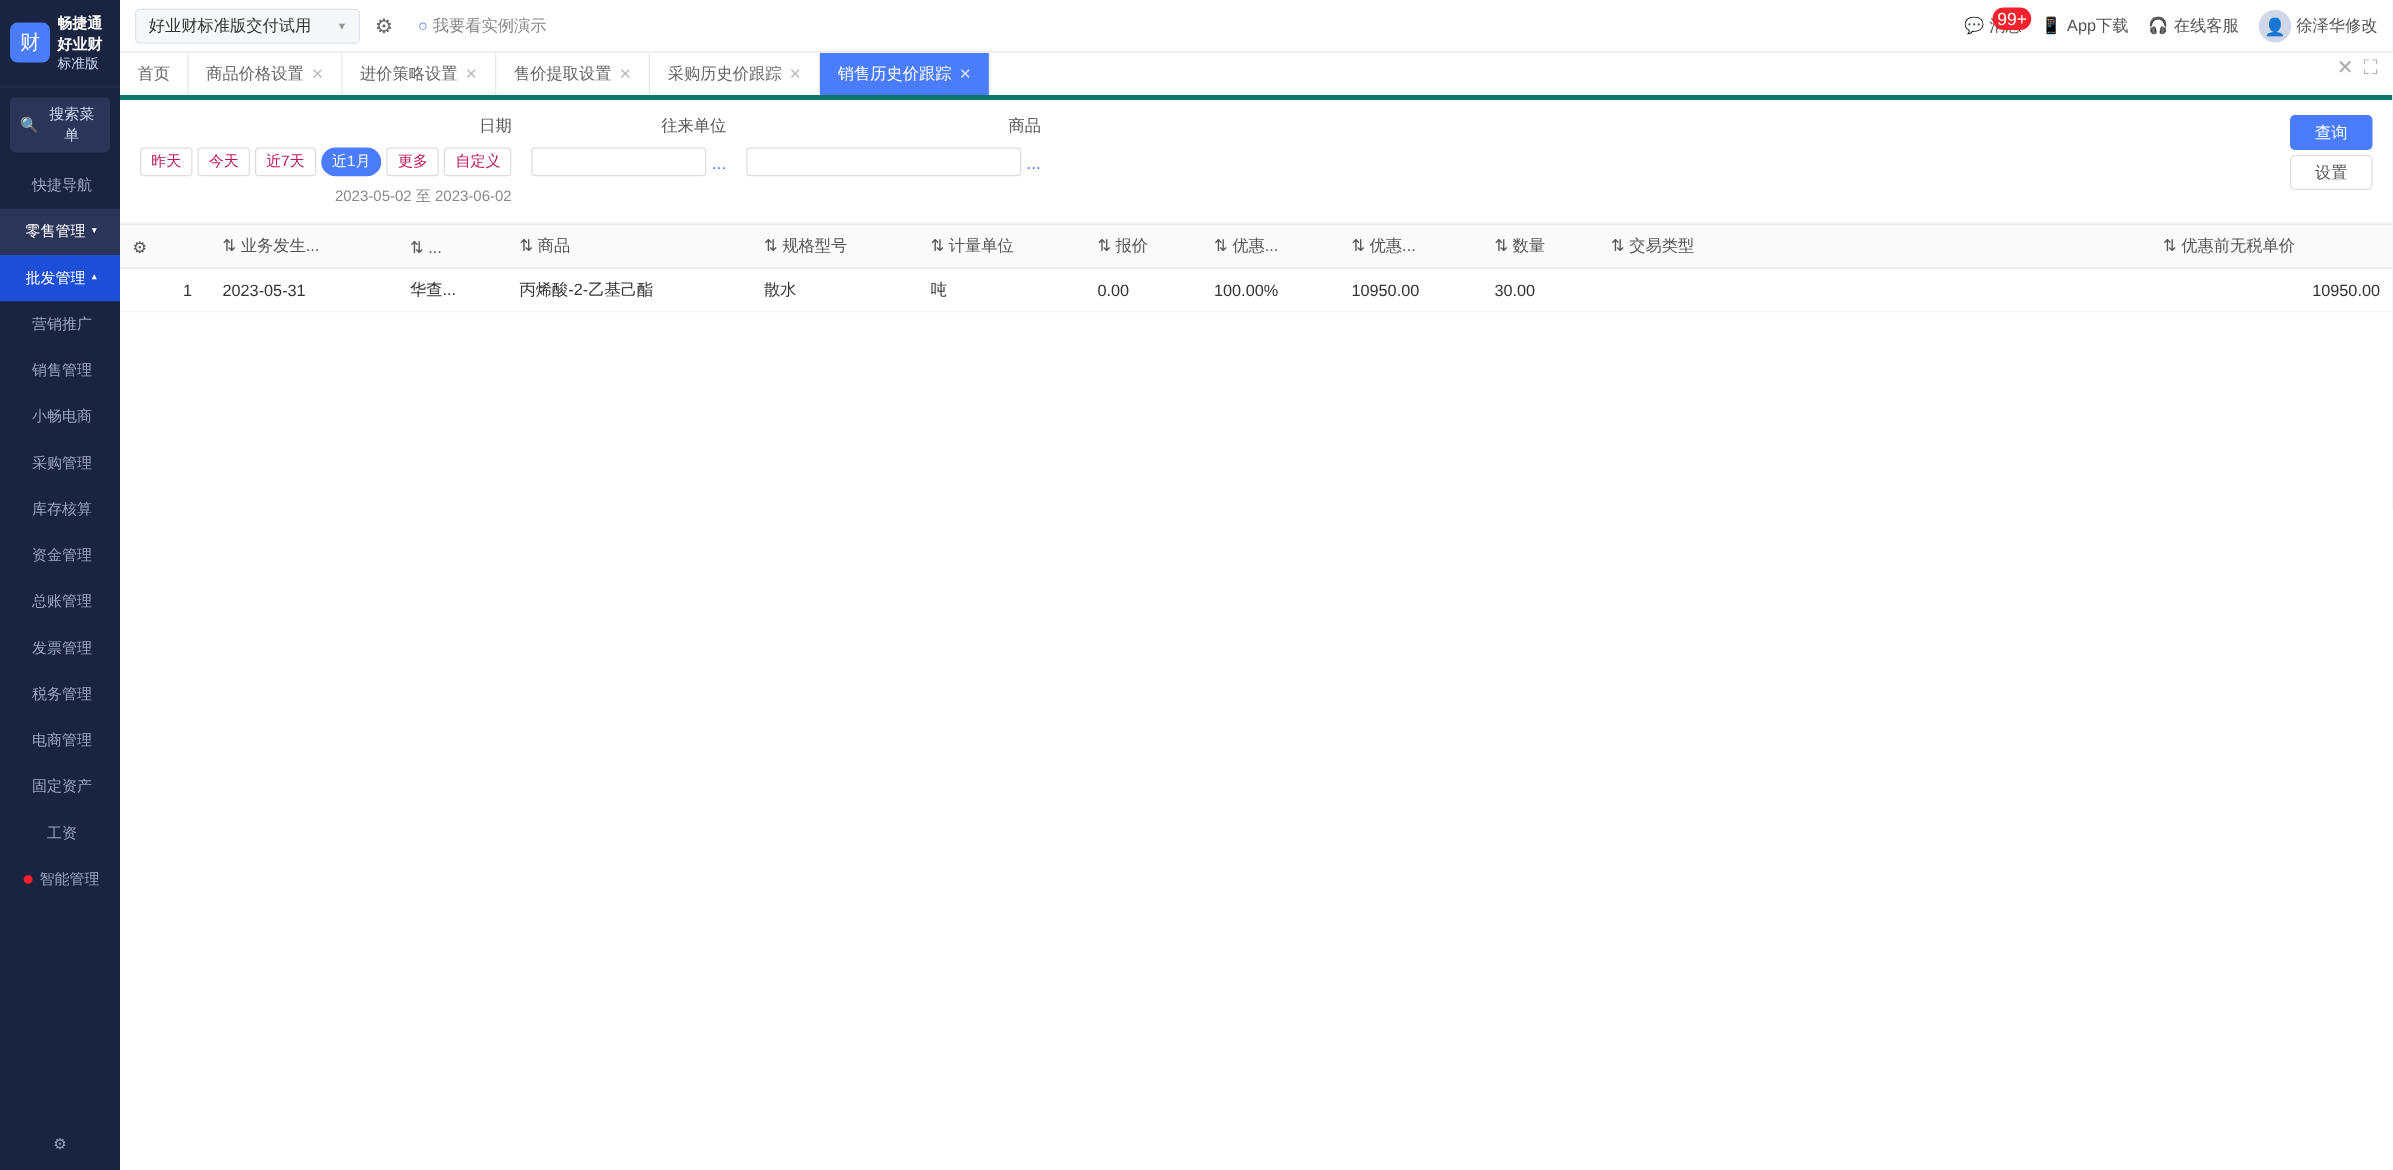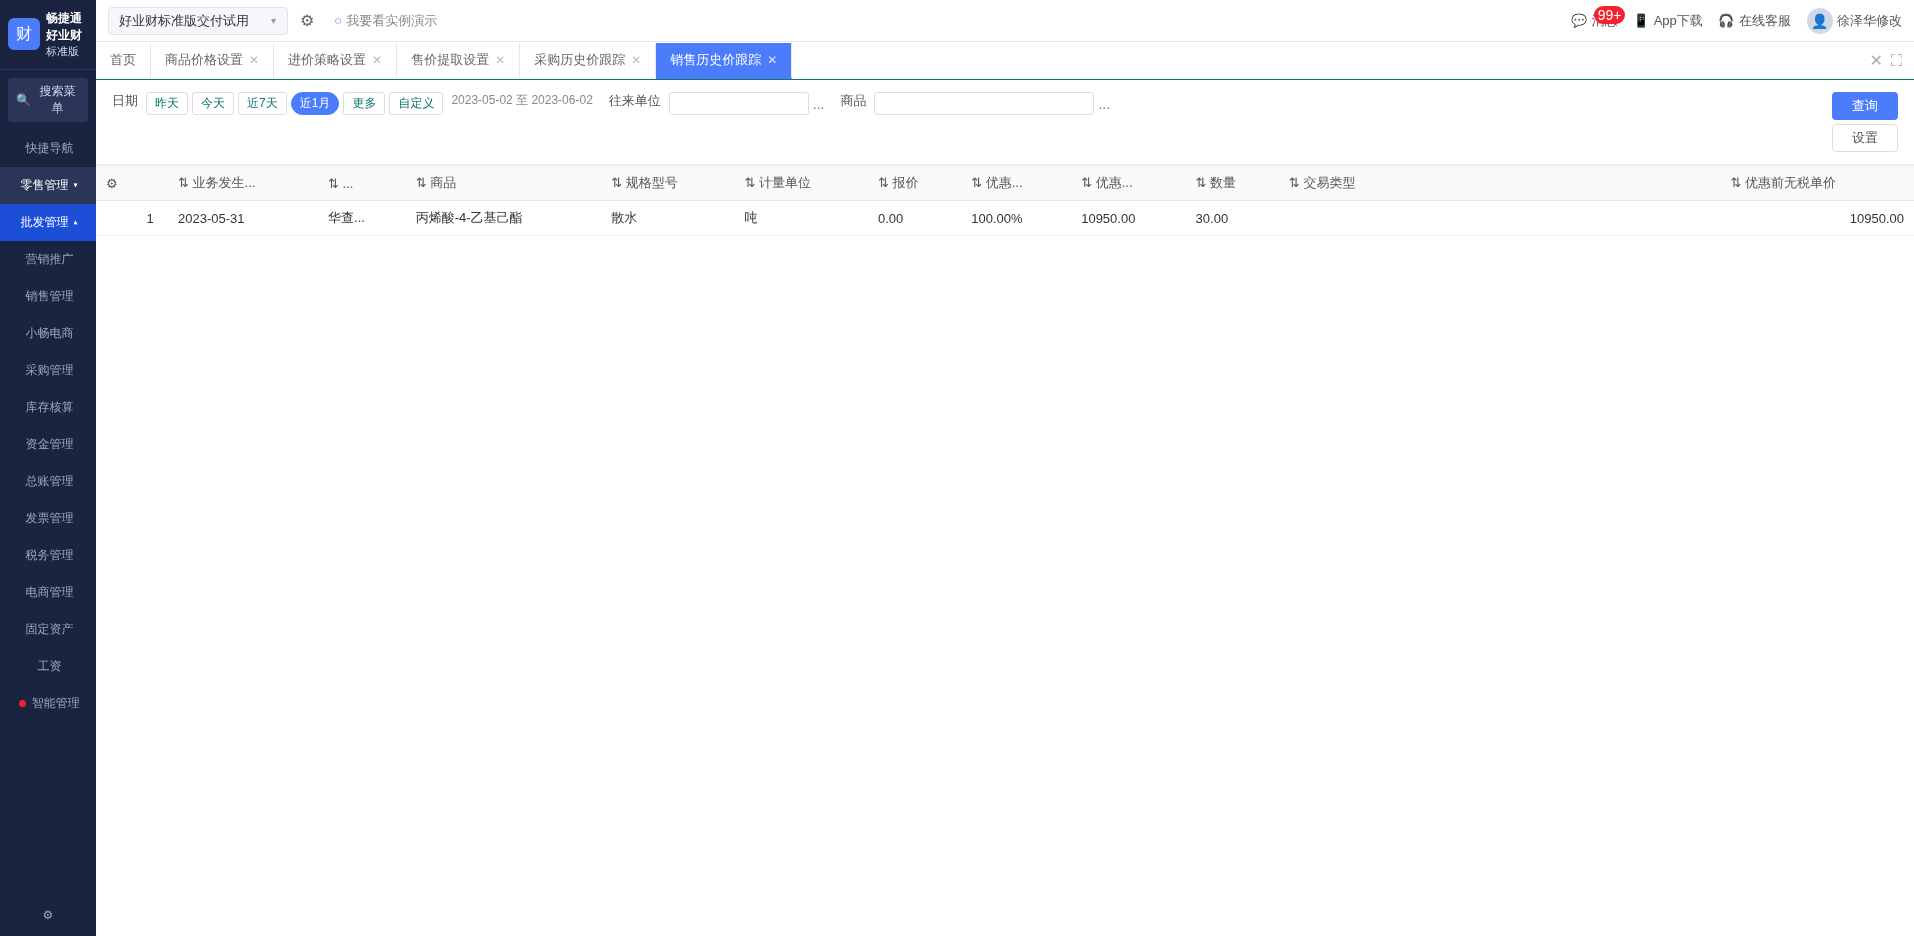--- a/index.html
+++ b/index.html
@@ -32,43 +32,43 @@
     .topbar-settings-btn { background: none; border: none; cursor: pointer; padding: 4px; color: #666; font-size: 16px; }
     .topbar-demo { display: flex; align-items: center; gap: 4px; color: #888; font-size: 13px; margin-left: 8px; cursor: pointer; }
     .topbar-demo-icon { color: #4a7cfc; }
     .topbar-right { margin-left: auto; display: flex; align-items: center; gap: 16px; }
     .topbar-icon-btn { background: none; border: none; cursor: pointer; display: flex; align-items: center; gap: 4px; color: #555; font-size: 13px; position: relative; }
     .badge { position: absolute; top: -6px; right: -8px; background: #f5222d; color: #fff; font-size: 14px; border-radius: 10px; padding: 1px 4px; min-width: 18px; text-align: center; }
     .topbar-user { display: flex; align-items: center; gap: 4px; color: #555; font-size: 13px; cursor: pointer; }
     .user-avatar { width: 26px; height: 26px; background: #d0d8e8; border-radius: 50%; display: flex; align-items: center; justify-content: center; font-size: 14px; color: #fff; }
 
     
-    .tabbar { height: 38px; background: #fff; border-bottom: 1px solid #0f766e; display: flex; align-items: center; padding: 0 0 0 0; flex-shrink: 0; overflow-x: auto; }
+    .tabbar { height: 38px; background: #fff; border-bottom: 4px solid #0f766e; display: flex; align-items: flex-start; padding: 0 0 0 0; flex-shrink: 0; overflow-x: auto; }
     .tab-item { display: flex; align-items: center; gap: 6px; padding: 8px 14px; font-size: 13px; cursor: pointer; color: #666; border-bottom: 2px solid transparent; white-space: nowrap; border-right: 1px solid #e8e8e8; }
     .tab-item.active { color: #fff; background: #4a7cfc; border-bottom: 2px solid #4a7cfc; }
     .tab-item .tab-close { color: rgba(255,255,255,0.7); font-size: 12px; cursor: pointer; line-height: 1; }
     .tab-item.inactive .tab-close { color: #bbb; }
 
     
     .page-content { flex: 1; overflow: auto; background: #f0f2f5; padding: 0; }
     .page-inner { background: #fff; margin: 0; min-height: 100%; }
 
     
     .page-header { padding: 12px 16px 8px; display: flex; align-items: center; justify-content: space-between; border-bottom: 1px solid #f0f0f0; }
     .page-title { font-size: 17px; font-weight: bold; color: #222; }
     .page-header-actions { display: flex; align-items: center; gap: 12px; }
     .header-action-btn { background: none; border: none; cursor: pointer; color: #555; font-size: 13px; display: flex; align-items: center; gap: 4px; }
     .win-btn { background: none; border: none; cursor: pointer; color: #aaa; font-size: 16px; padding: 2px 4px; }
 
     
     .filter-bar { padding: 12px 16px; display: flex; align-items: flex-start; gap: 16px; flex-wrap: wrap; border-bottom: 1px solid #f0f0f0; }
-    .filter-group { display: flex; align-items: flex-start; gap: 8px; flex-wrap: wrap; }
+    .filter-group { display: flex; align-items: flex-end; gap: 8px; flex-wrap: wrap; flex-direction: column; }
     .filter-label { color: #555; font-size: 13px; white-space: nowrap; }
     .date-btns { display: flex; align-items: center; gap: 4px; flex-wrap: wrap; }
-    .date-btn { padding: 2px 8px; border: 1px solid #ddd; background: #fff; border-radius: 3px; font-size: 12px; cursor: pointer; color: #0f766e; }
+    .date-btn { padding: 2px 8px; border: 1px solid #ddd; background: #fff; border-radius: 3px; font-size: 12px; cursor: pointer; color: #be185d; }
     .date-btn.active { background: #4a7cfc; color: #fff; border-color: #4a7cfc; border-radius: 12px; }
     .date-range { font-size: 12px; color: #888; }
     .filter-input-wrap { display: flex; align-items: center; gap: 4px; }
     .filter-input { border: 1px solid #ddd; border-radius: 3px; padding: 3px 8px; font-size: 13px; width: 140px; color: #333; }
     .filter-ellipsis { color: #4a7cfc; cursor: pointer; font-size: 14px; }
     .filter-actions { margin-left: auto; display: flex; flex-direction: column; gap: 4px; }
     .btn-query { background: #4a7cfc; color: #fff; border: none; border-radius: 4px; padding: 5px 20px; font-size: 13px; cursor: pointer; }
     .btn-settings { background: #fff; color: #555; border: 1px solid #ddd; border-radius: 4px; padding: 4px 18px; font-size: 13px; cursor: pointer; }
 
     
@@ -332,21 +332,21 @@
                 优惠前无税单价
               </th>
             </tr>
           </thead>
           <tbody>
             <tr class="table-row">
               <td></td>
               <td class="col-num">1</td>
               <td>2023-05-31</td>
               <td>华查...</td>
-              <td>丙烯酸-4-乙基己酯</td>
+              <td>丙烯酸-2-乙基己酯</td>
               <td>散水</td>
               <td>吨</td>
               <td>0.00</td>
               <td>100.00%</td>
               <td>10950.00</td>
               <td>30.00</td>
               <td></td>
               <td></td>
               <td class="col-right">10950.00</td>
             </tr>

